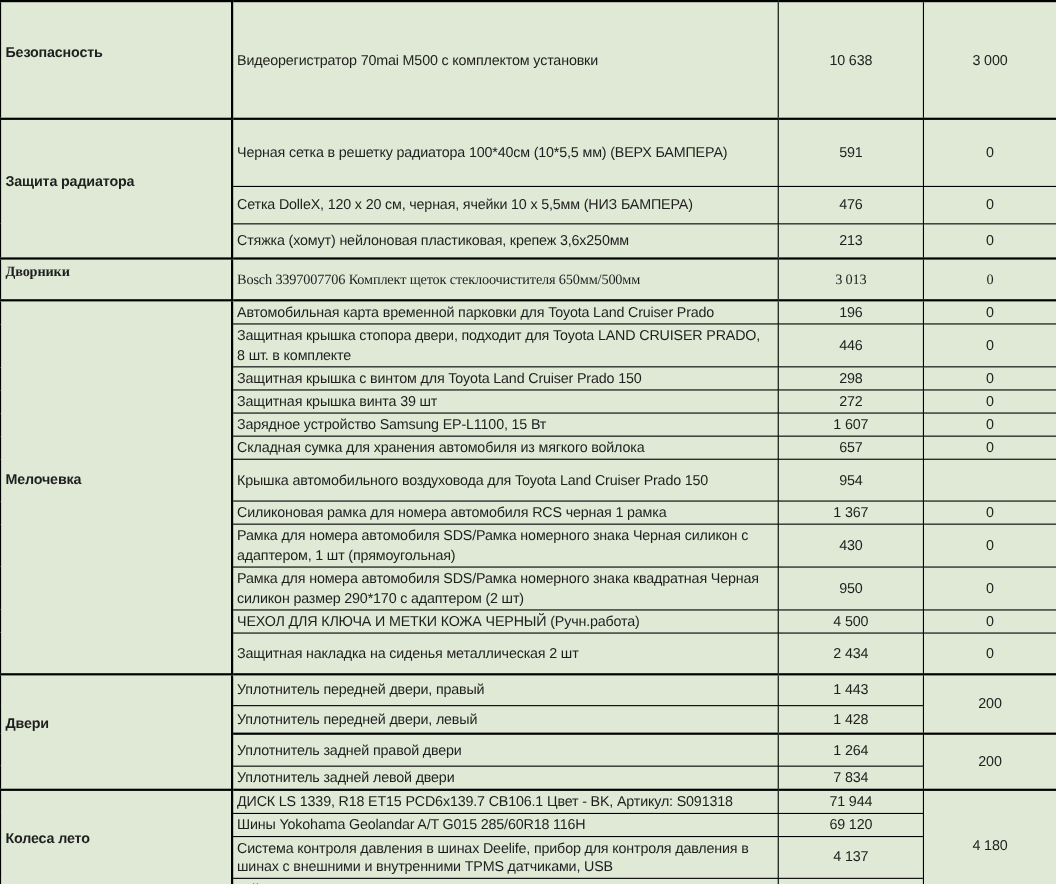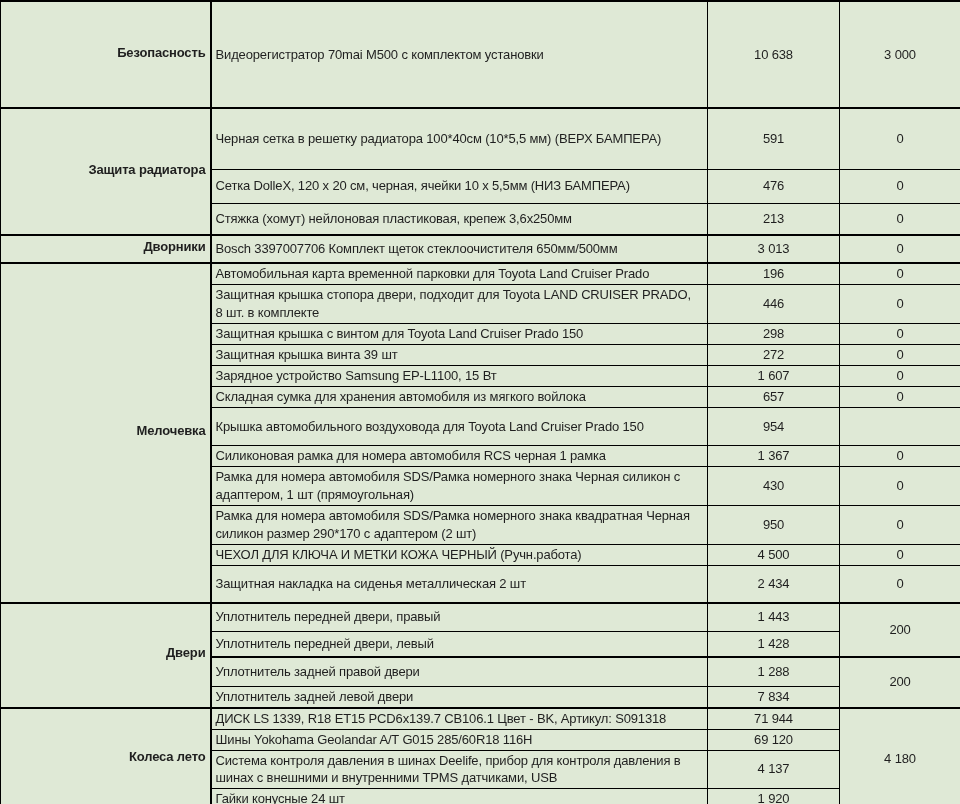--- a/index.html
+++ b/index.html
@@ -22,22 +22,22 @@
     background:var(--bg);
     color:var(--text);
     font-size:13px;
     line-height:1.38;
     letter-spacing:-0.15px;
     overflow:hidden;
     vertical-align:middle;
   }
   td.cat{
     font-weight:bold;
-    text-align:right;
-    padding:2px 4px 6px 4px;
+    text-align:left;
+    padding:2px 4px 16px 4px;
     border-right:2px solid var(--border);
     vertical-align:middle;
   }
   td.desc{
     text-align:left;
     padding:1px 6px 1px 4px;
   }
   td.num{
     text-align:center;
     padding:0 2px;
@@ -72,21 +72,21 @@
       <tr style="height: 34px; padding-left: 24px;">
         <td class="desc">Сетка DolleX, 120 х 20 см, черная, ячейки 10 х 5,5мм (НИЗ БАМПЕРА)</td>
         <td class="num">476</td>
         <td class="num" rowspan="1">0</td>
       </tr>
       <tr style="height: 32px;">
         <td class="desc">Стяжка (хомут) нейлоновая пластиковая, крепеж 3,6х250мм</td>
         <td class="num">213</td>
         <td class="num" rowspan="1">0</td>
       </tr>
-      <tr class="group-start" style="height: 23px;">
+      <tr class="group-start" style="height: 23px; font-family: Liberation Serif, serif;">
         <td class="cat" rowspan="1">Дворники</td>
         <td class="desc">Bosch 3397007706 Комплект щеток стеклоочистителя 650мм/500мм</td>
         <td class="num">3 013</td>
         <td class="num" rowspan="1">0</td>
       </tr>
       <tr class="group-start" style="height: 22px;">
         <td class="cat" rowspan="12">Мелочевка</td>
         <td class="desc">Автомобильная карта временной парковки для Toyota Land Cruiser Prado</td>
         <td class="num">196</td>
         <td class="num" rowspan="1">0</td>
@@ -151,21 +151,21 @@
         <td class="desc">Уплотнитель передней двери, правый</td>
         <td class="num">1 443</td>
         <td class="num" rowspan="2">200</td>
       </tr>
       <tr style="height: 26px;">
         <td class="desc">Уплотнитель передней двери, левый</td>
         <td class="num">1 428</td>
       </tr>
       <tr class="thick-top" style="height: 29px;">
         <td class="desc">Уплотнитель задней правой двери</td>
-        <td class="num">1 288</td>
+        <td class="num">1 264</td>
         <td class="num" rowspan="2">200</td>
       </tr>
       <tr style="height: 20px;">
         <td class="desc">Уплотнитель задней левой двери</td>
         <td class="num">7 834</td>
       </tr>
       <tr class="group-start" style="height: 19px;">
         <td class="cat" rowspan="4">Колеса лето</td>
         <td class="desc">ДИСК LS 1339, R18 ET15 PCD6x139.7 CB106.1 Цвет - BK, Артикул: S091318</td>
         <td class="num">71 944</td>

